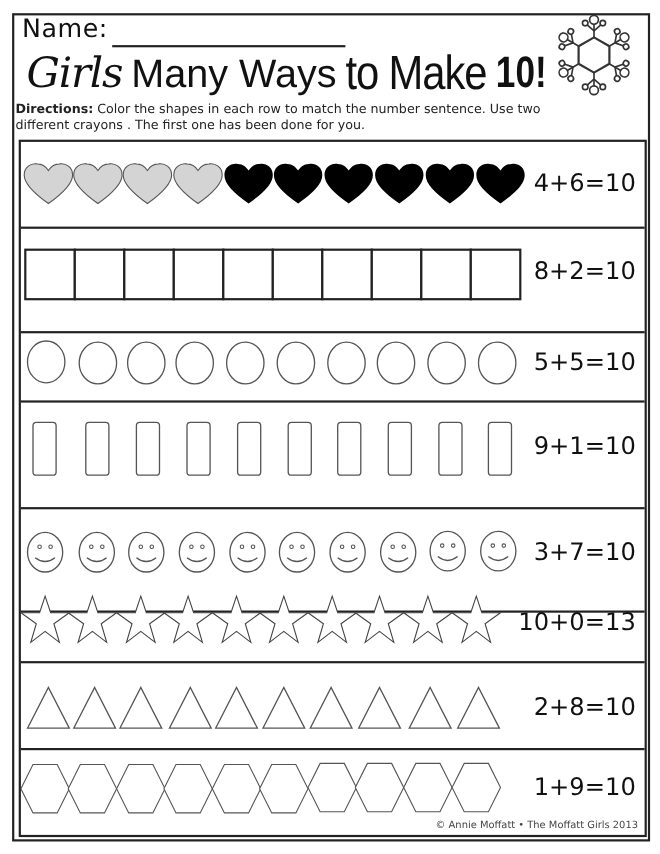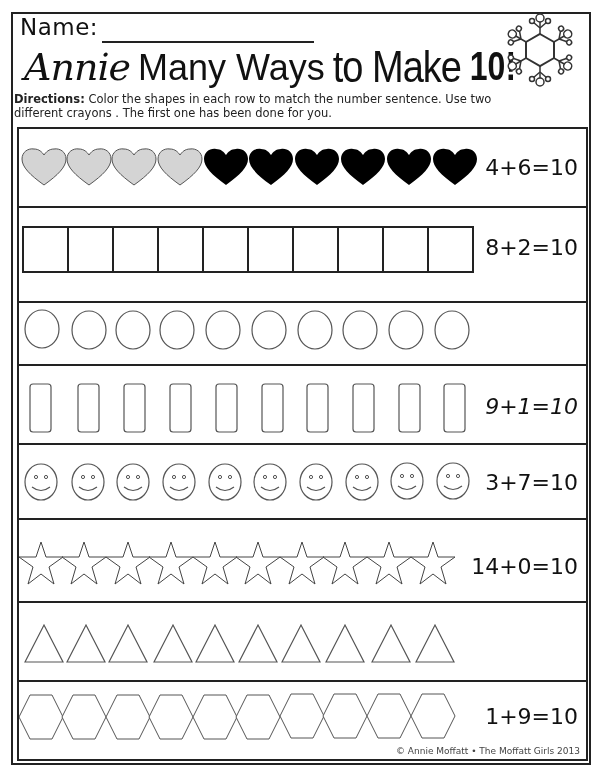--- a/index.html
+++ b/index.html
@@ -24,21 +24,21 @@
   </style>
 </head>
 <body>
 
 <div class="outer"></div>
 
 <div class="name-label">Name:</div>
 <div class="name-line"></div>
 
 <div class="title">
-  <span class="t1">Annie</span><span class="t2">Many Ways</span><span class="t3">to Make</span> <span class="t4">10!</span>
+  <span class="t1">Girls</span><span class="t2">Many Ways</span><span class="t3">to Make</span> <span class="t4">10!</span>
 </div>
 
 <svg class="snowflake" viewBox="0 0 80 80">
   <g stroke="#333" stroke-width="1.5" fill="#fff">
     <g id="arm">
       <line x1="40" y1="40" x2="40" y2="6"></line>
       <circle cx="40" cy="8" r="4"></circle>
       <line x1="40" y1="18" x2="33" y2="12"></line>
       <line x1="40" y1="18" x2="47" y2="12"></line>
       <circle cx="32" cy="11" r="2.5"></circle>
@@ -122,41 +122,42 @@
         <ellipse cx="114" cy="43" rx="17" ry="19"></ellipse>
         <ellipse cx="158" cy="43" rx="17" ry="19"></ellipse>
         <ellipse cx="204" cy="43" rx="17" ry="19"></ellipse>
         <ellipse cx="250" cy="43" rx="17" ry="19"></ellipse>
         <ellipse cx="296" cy="43" rx="17" ry="19"></ellipse>
         <ellipse cx="341" cy="43" rx="17" ry="19"></ellipse>
         <ellipse cx="387" cy="43" rx="17" ry="19"></ellipse>
         <ellipse cx="433" cy="43" rx="17" ry="19"></ellipse>
       </g>
     </svg>
-  </div>
-
-  <div class="row" style="top:237px; height:79px;font-style:italic;">
+    <div class="eq" style="top:30px;">5+5=10</div>
+  </div>
+
+  <div class="row" style="top:237px; height:97px;">
     <svg class="shapes" width="470" height="79">
       <g fill="#fff" stroke="#555" stroke-width="1.2">
         <rect x="11" y="18" width="21" height="48" rx="3"></rect>
         <rect x="59" y="18" width="21" height="48" rx="3"></rect>
         <rect x="105" y="18" width="21" height="48" rx="3"></rect>
         <rect x="151" y="18" width="21" height="48" rx="3"></rect>
         <rect x="197" y="18" width="21" height="48" rx="3"></rect>
         <rect x="243" y="18" width="21" height="48" rx="3"></rect>
         <rect x="288" y="18" width="21" height="48" rx="3"></rect>
         <rect x="334" y="18" width="21" height="48" rx="3"></rect>
         <rect x="380" y="18" width="21" height="48" rx="3"></rect>
         <rect x="425" y="18" width="21" height="48" rx="3"></rect>
       </g>
     </svg>
     <div class="eq" style="top:28px;">9+1=10</div>
   </div>
 
-  <div class="row" style="top:312px; height:79px;">
+  <div class="row" style="top:332px; height:96px;">
     <svg class="shapes" width="470" height="79">
       <defs>
         <g id="smiley">
           <ellipse cx="0" cy="0" rx="16" ry="18" fill="#fff" stroke="#555" stroke-width="1.2"></ellipse>
           <circle cx="-5" cy="-5" r="1.6" fill="none" stroke="#555" stroke-width="1"></circle>
           <circle cx="5" cy="-5" r="1.6" fill="none" stroke="#555" stroke-width="1"></circle>
           <path d="M-9,5 Q0,12 9,5" fill="none" stroke="#555" stroke-width="1.2"></path>
         </g>
       </defs>
       <use href="#smiley" x="22" y="41"></use>
@@ -182,38 +183,39 @@
       <use href="#star" x="43" y="18"></use>
       <use href="#star" x="87" y="18"></use>
       <use href="#star" x="130" y="18"></use>
       <use href="#star" x="174" y="18"></use>
       <use href="#star" x="217" y="18"></use>
       <use href="#star" x="261" y="18"></use>
       <use href="#star" x="304" y="18"></use>
       <use href="#star" x="348" y="18"></use>
       <use href="#star" x="392" y="18"></use>
     </svg>
-    <div class="eq" style="top:30px;">14+0=10</div>
+    <div class="eq" style="top:30px;">10+0=13</div>
   </div>
 
   <div class="row" style="top:474px; height:79px;">
     <svg class="shapes" width="470" height="79">
       <g fill="#fff" stroke="#555" stroke-width="1.2">
         <polygon points="6,59 25,22 44,59"></polygon>
         <polygon points="48,59 67,22 86,59"></polygon>
         <polygon points="90,59 109,22 128,59"></polygon>
         <polygon points="135,59 154,22 173,59"></polygon>
         <polygon points="177,59 196,22 215,59"></polygon>
         <polygon points="220,59 239,22 258,59"></polygon>
         <polygon points="263,59 282,22 301,59"></polygon>
         <polygon points="307,59 326,22 345,59"></polygon>
         <polygon points="353,59 372,22 391,59"></polygon>
         <polygon points="397,59 416,22 435,59"></polygon>
       </g>
     </svg>
+    <div class="eq" style="top:28px;">2+8=10</div>
   </div>
 
   <div class="row" style="top:553px; height:77px;">
     <svg class="shapes" width="470" height="77">
       <defs>
         <polygon id="hex" points="0,22 11,0 33,0 44,22 33,44 11,44" fill="#fff" stroke="#555" stroke-width="1"></polygon>
       </defs>
       <use href="#hex" x="0" y="13"></use>
       <use href="#hex" x="43" y="13"></use>
       <use href="#hex" x="87" y="13"></use>

